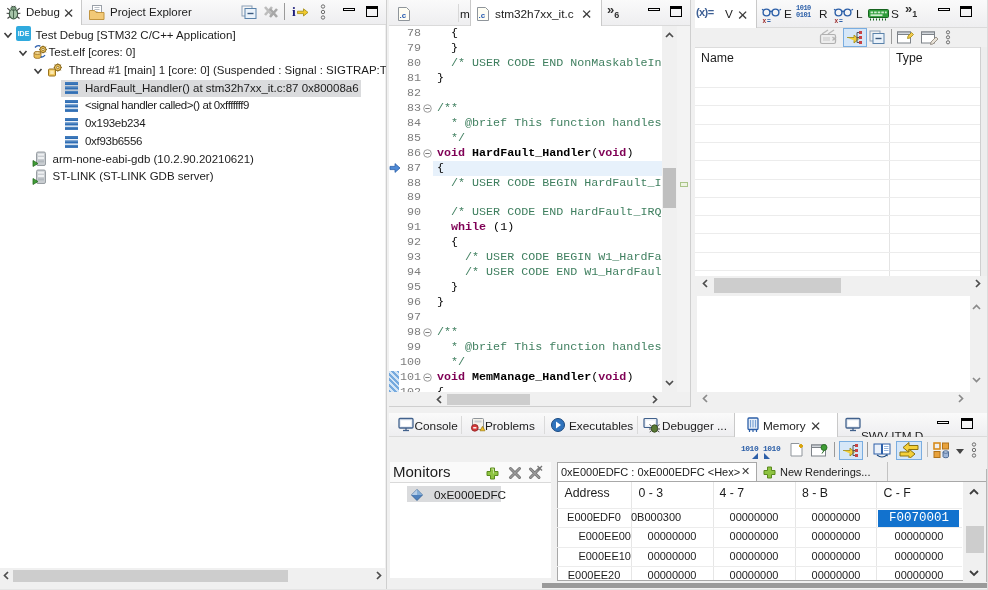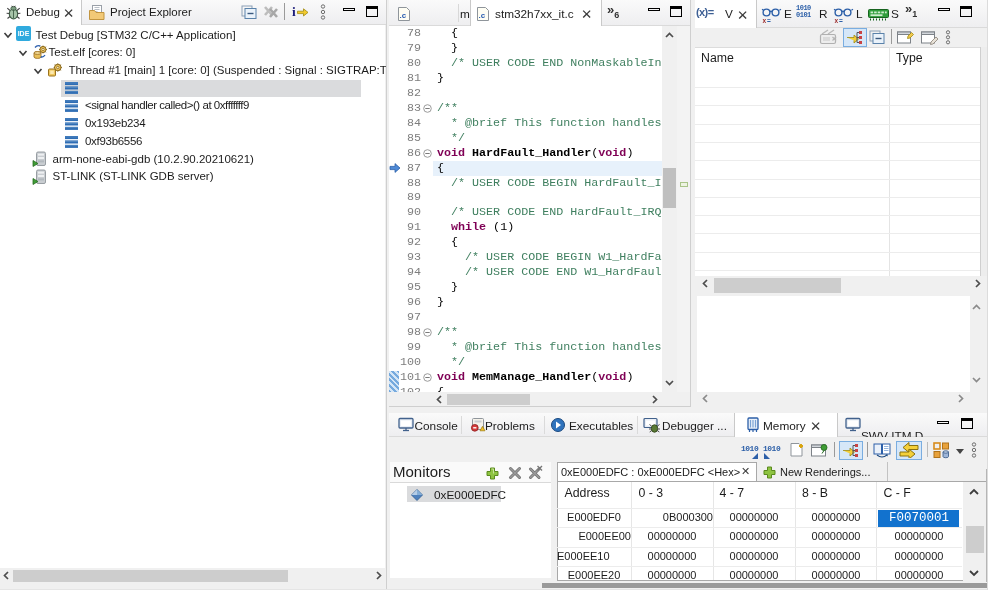--- a/index.html
+++ b/index.html
@@ -146,20 +146,21 @@
     <rect x="4.5" y="1" width="9" height="13.5" rx="1.5" fill="#c9cdd1" stroke="#8f959b" stroke-width="0.9"></rect>
     <rect x="6" y="2.6" width="6" height="2" fill="#eef0f2"></rect>
     <rect x="6" y="6" width="6" height="2" fill="#eef0f2"></rect>
     <rect x="6" y="9.4" width="6" height="2" fill="#b2b8bd"></rect>
     <path d="M1 9.5 l5 3 -5 3 z" fill="#3f9c35" stroke="#2a6d24" stroke-width="0.8"></path>
   </svg>
 
   <div class="ab t12" style="left:35.5px;top:28.5px;">Test Debug [STM32 C/C++ Application]</div>
   <div class="ab t12" style="left:48.5px;top:46px;">Test.elf [cores: 0]</div>
   <div class="ab t12" style="left:68.5px;top:63.8px;width:317px;overflow:hidden;">Thread #1 [main] 1 [core: 0] (Suspended : Signal : SIGTRAP:Tr</div>
+  <div class="ab t12" style="left:85px;top:81.5px;">HardFault_Handler() at stm32h7xx_it.c:87 0x80008a6</div>
   <div class="ab t12" style="left:85px;top:99.3px;letter-spacing:-0.45px;">&lt;signal handler called&gt;() at 0xfffffff9</div>
   <div class="ab t12" style="left:85px;top:117px;letter-spacing:-0.3px;">0x193eb234</div>
   <div class="ab t12" style="left:85px;top:134.8px;letter-spacing:-0.3px;">0xf93b6556</div>
   <div class="ab t12" style="left:52.5px;top:152.6px;">arm-none-eabi-gdb (10.2.90.20210621)</div>
   <div class="ab t12" style="left:52.5px;top:170.4px;">ST-LINK (ST-LINK GDB server)</div>
 
   <div class="ab sb-track" style="left:0;top:568px;width:385px;height:15px;"></div>
   <svg class="ab" style="left:2px;top:571px" width="9" height="9" viewBox="0 0 9 9">
       <path d="M6 1 L2.5 4.5 L6 8" fill="none" stroke="#4d4d4d" stroke-width="1.7"></path>
     </svg>
@@ -588,31 +589,31 @@
   <div class="ab" style="left:242px;top:69px;width:1px;height:98px;background:#e6e6e6;"></div>
   <div class="ab" style="left:324px;top:69px;width:1px;height:98px;background:#e6e6e6;"></div>
   <div class="ab" style="left:405.7px;top:69px;width:1px;height:98px;background:#e6e6e6;"></div>
   <div class="ab" style="left:487.4px;top:69px;width:1px;height:98px;background:#e6e6e6;"></div>
   <div class="ab" style="left:168px;top:94.5px;width:405px;height:1px;background:#ececec;"></div>
   <div class="ab" style="left:168px;top:114px;width:405px;height:1px;background:#ececec;"></div>
   <div class="ab" style="left:168px;top:133.5px;width:405px;height:1px;background:#ececec;"></div>
   <div class="ab" style="left:168px;top:152.5px;width:405px;height:1px;background:#ececec;"></div>
 
   <div class="ab cell" style="left:168px;top:97.5px;width:74px;text-align:center;">E000EDF0</div>
-  <div class="ab cell" style="left:242px;top:97.5px;width:82px;text-align:right;">0B000300</div>
+  <div class="ab cell" style="left:242px;top:97.5px;width:82px;text-align:left;">0B000300</div>
   <div class="ab cell" style="left:324px;top:97.5px;width:82px;text-align:center;">00000000</div>
   <div class="ab cell" style="left:406px;top:97.5px;width:82px;text-align:center;">00000000</div>
   <div class="ab" style="left:489.4px;top:96.5px;width:81px;height:17px;background:#1272ce;"></div>
   <div class="ab mono" style="left:489.4px;top:98px;width:81px;text-align:center;color:#fff;font-size:12.5px;">F0070001</div>
   <div class="ab cell" style="left:168px;top:117px;width:74px;text-align:right;">E000EE00</div>
   <div class="ab cell" style="left:242px;top:117px;width:82px;text-align:center;">00000000</div>
   <div class="ab cell" style="left:324px;top:117px;width:82px;text-align:center;">00000000</div>
   <div class="ab cell" style="left:406px;top:117px;width:82px;text-align:center;">00000000</div>
   <div class="ab cell" style="left:489px;top:117px;width:82px;text-align:center;">00000000</div>
-  <div class="ab cell" style="left:168px;top:136.5px;width:74px;text-align:left;">E000EE10</div>
+  <div class="ab cell" style="left:168px;top:136.5px;width:74px;text-align:right;">E000EE10</div>
   <div class="ab cell" style="left:242px;top:136.5px;width:82px;text-align:center;">00000000</div>
   <div class="ab cell" style="left:324px;top:136.5px;width:82px;text-align:center;">00000000</div>
   <div class="ab cell" style="left:406px;top:136.5px;width:82px;text-align:center;">00000000</div>
   <div class="ab cell" style="left:489px;top:136.5px;width:82px;text-align:center;">00000000</div>
   <div class="ab cell" style="left:168px;top:155.5px;width:74px;text-align:center;">E000EE20</div>
   <div class="ab cell" style="left:242px;top:155.5px;width:82px;text-align:center;">00000000</div>
   <div class="ab cell" style="left:324px;top:155.5px;width:82px;text-align:center;">00000000</div>
   <div class="ab cell" style="left:406px;top:155.5px;width:82px;text-align:center;">00000000</div>
   <div class="ab cell" style="left:489px;top:155.5px;width:82px;text-align:center;">00000000</div>
 

